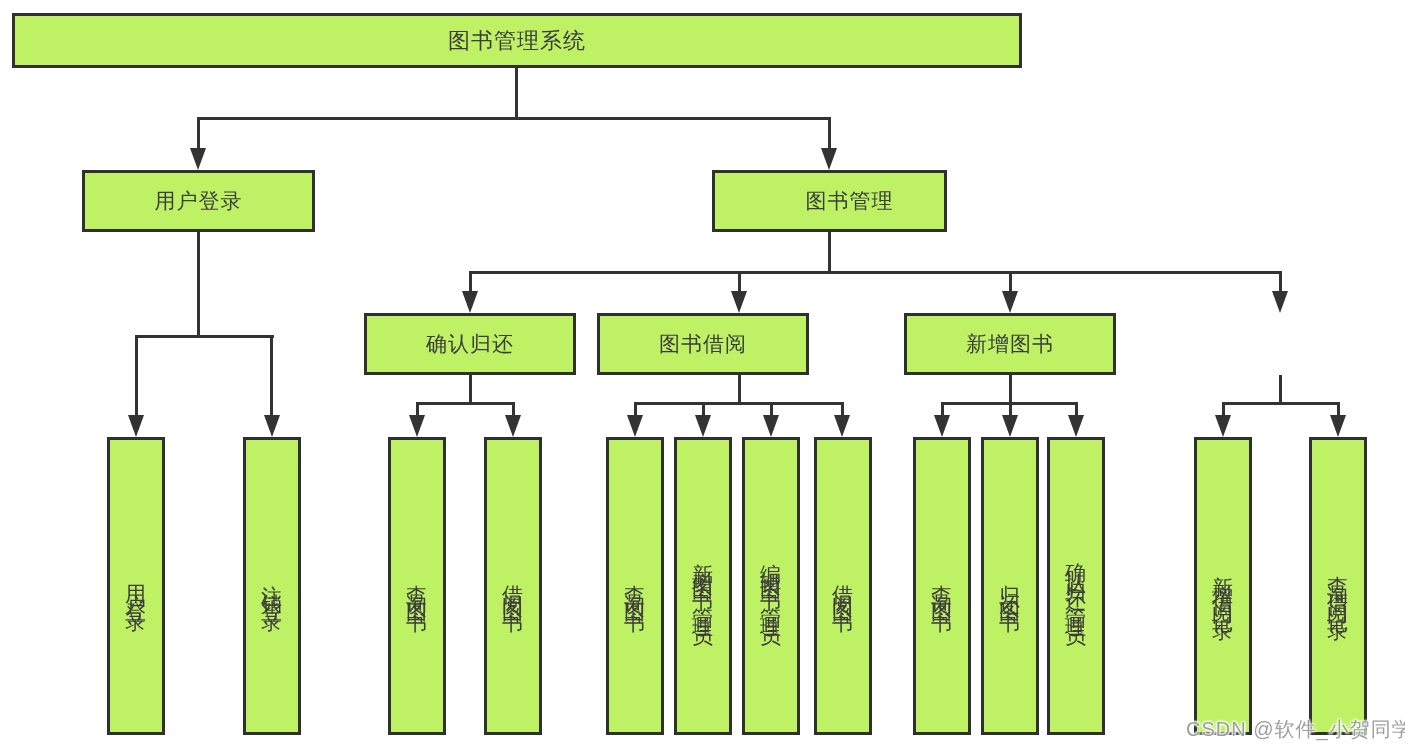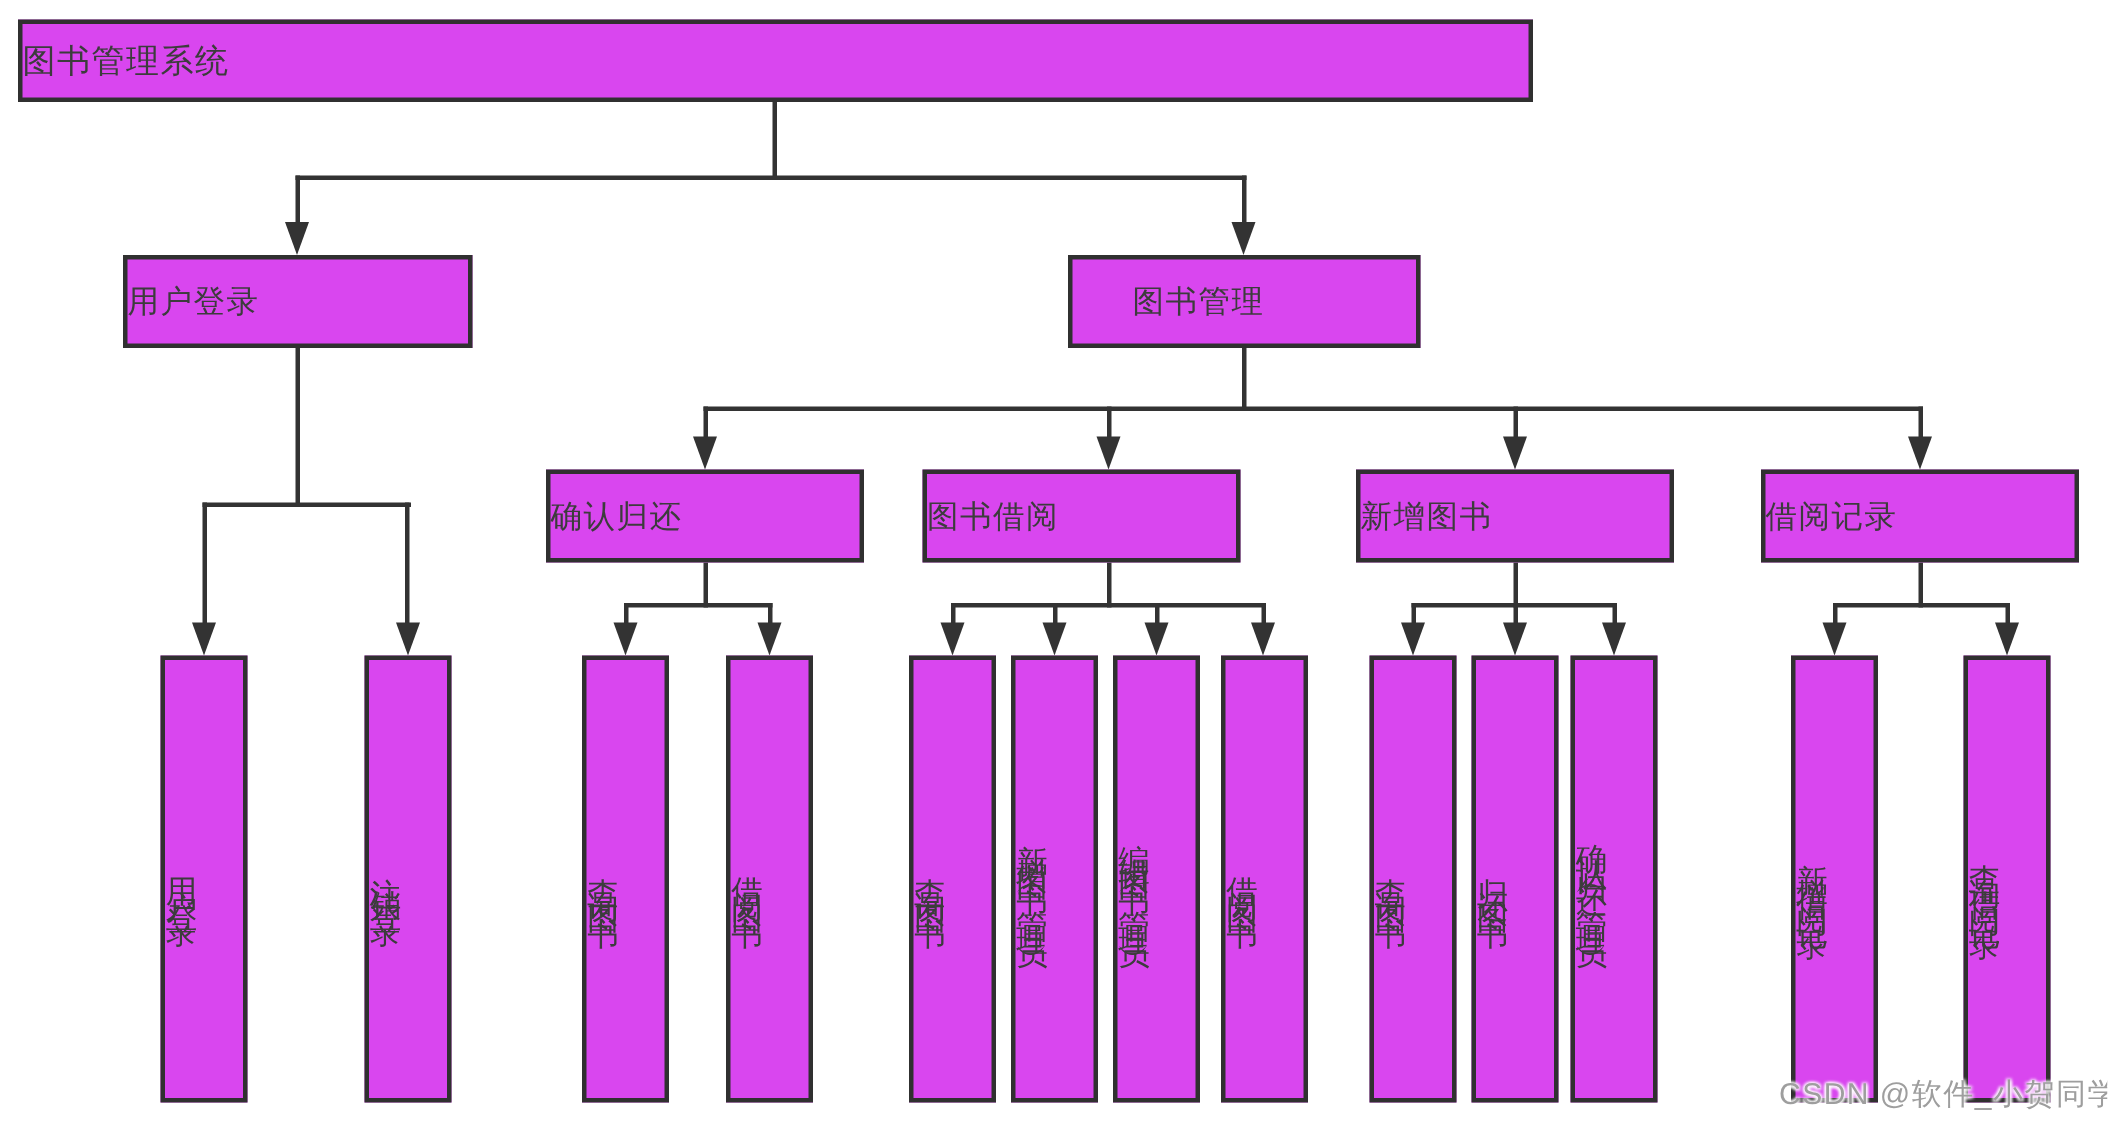--- a/index.html
+++ b/index.html
@@ -12,21 +12,21 @@
   .vl { width:3px; }
   .hl { height:3px; }
   .arr {
     position:absolute; width:0; height:0;
     border-left:8px solid transparent; border-right:8px solid transparent;
     border-top:22px solid #333333;
   }
   
   .node {
     position:absolute; box-sizing:border-box; border:3px solid #303030;
-    background:#d946ef; display:flex; align-items:center; justify-content:flex-start;
+    background:#bef264; display:flex; align-items:center; justify-content:center;
     color:#3c3c3c;
   }
   .root { left:12px; top:13px; width:1010px; height:55px; font-size:22px; letter-spacing:1px; }
   .l2   { top:170px; height:62px; font-size:21px; letter-spacing:1px; }
   .mid  { top:313px; width:212px; height:62px; font-size:21px; letter-spacing:1px; }
   .leaf { top:437px; width:58px; height:298px; }
   .leaf span {
     writing-mode:vertical-rl; text-orientation:mixed;
     font-size:21px; letter-spacing:9px; line-height:1; display:block;
   }
@@ -108,28 +108,25 @@
   <div class="node l2" style="left:82px; width:233px;">
     <span>用户登录</span>
   </div>
   <div class="node l2" style="left:712px; width:235px;padding-left:40px;">
     <span>图书管理</span>
   </div>
 
   <div class="node mid" style="left:364px;">
     <span>确认归还</span>
   </div>
-  <div class="node mid" style="left:615px;">
+  <div class="node mid" style="left:597px;">
     <span>图书借阅</span>
   </div>
   <div class="node mid" style="left:904px;">
     <span>新增图书</span>
-  </div>
-  <div class="node mid" style="left:1174px;">
-    <span>借阅记录</span>
   </div>
 
   <div class="node leaf" style="left:107px;">
     <span>用户登录</span>
   </div>
   <div class="node leaf" style="left:243px;">
     <span>注销登录</span>
   </div>
 
   <div class="node leaf" style="left:388px;">

